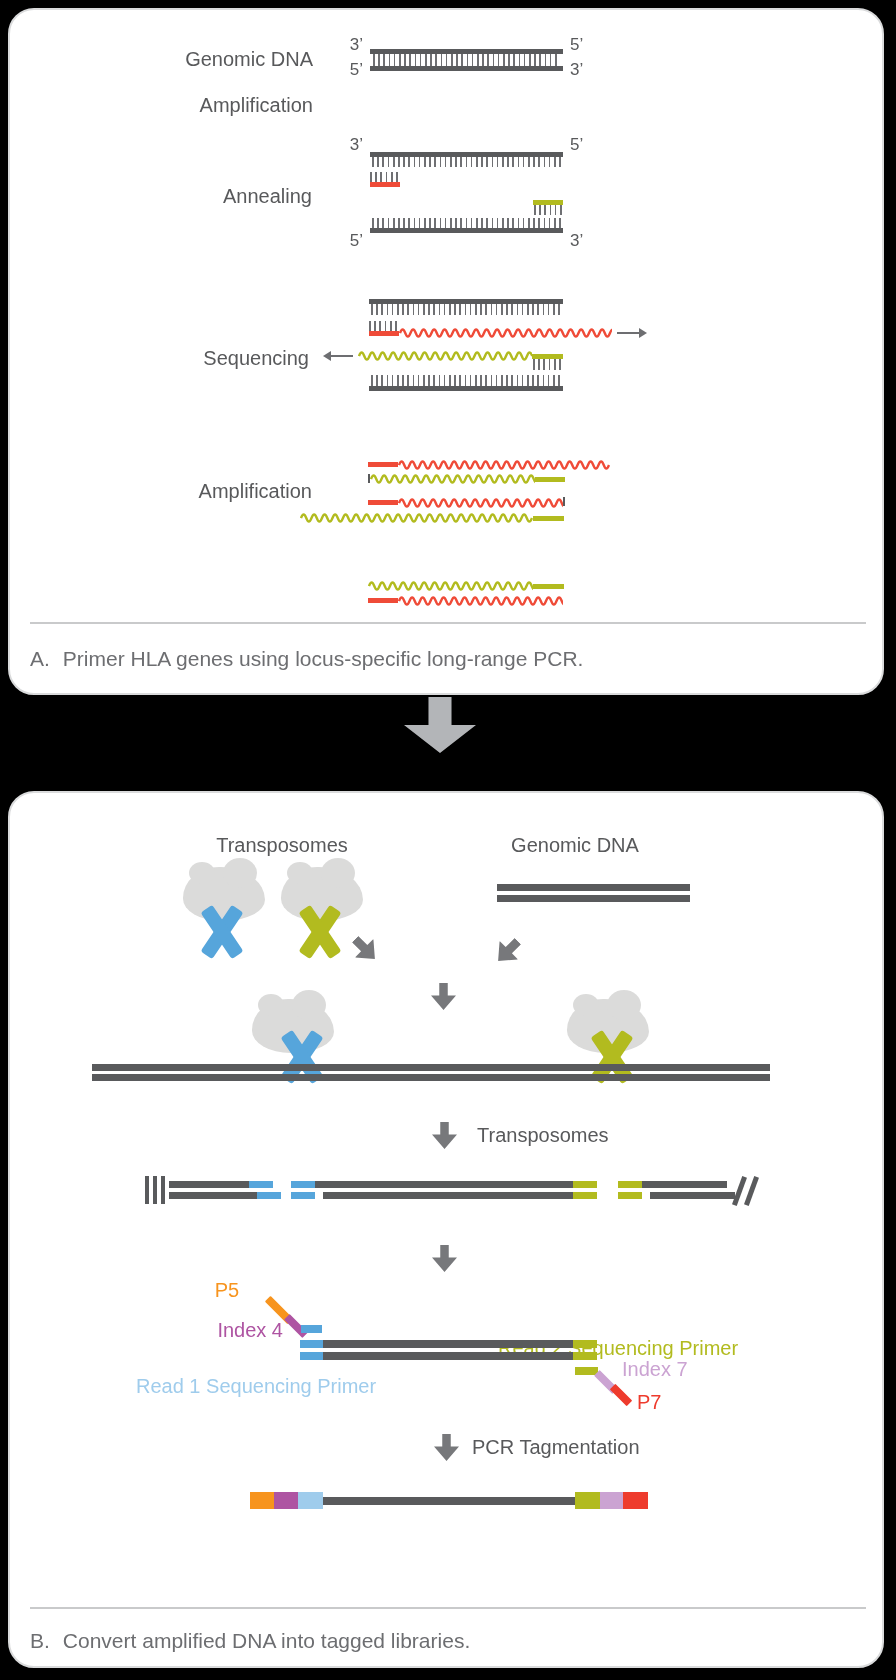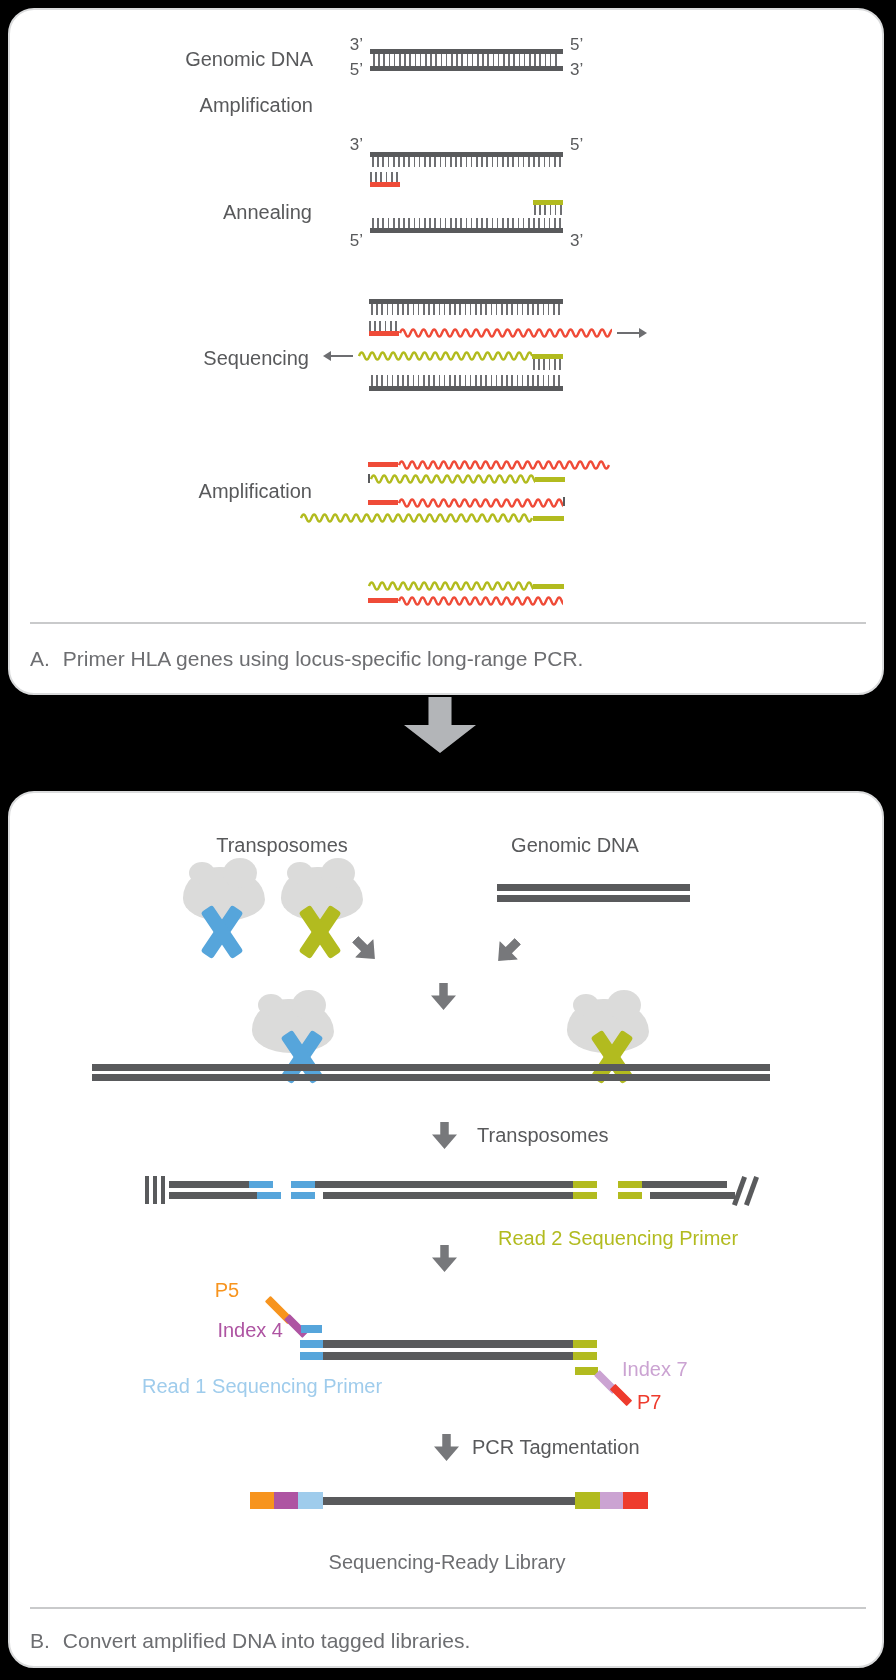--- a/index.html
+++ b/index.html
@@ -58,21 +58,21 @@
   <div class="prime" style="left:570px;top:60px;">3’</div>
 
   <div class="lbl lbl-r" style="left:93px;top:93px;width:220px;">Amplification</div>
 
   <div class="prime" style="left:333px;top:135px;width:30px;text-align:right;">3’</div>
   <div class="prime" style="left:570px;top:135px;">5’</div>
   <div class="bar" style="left:370px;top:152px;width:193px;height:5px;"></div>
   <div class="teeth" style="left:372px;top:157px;width:189px;height:10px;"></div>
   <div class="teeth" style="left:370px;top:172px;width:29px;height:10px;"></div>
   <div class="blk" style="left:370px;top:182px;width:30px;height:5px;background:var(--red);"></div>
-  <div class="lbl lbl-r" style="left:93px;top:200px;width:219px;">Annealing</div>
+  <div class="lbl lbl-r" style="left:93px;top:184px;width:219px;">Annealing</div>
   <div class="blk" style="left:533px;top:200px;width:30px;height:5px;background:var(--olive);"></div>
   <div class="teeth" style="left:534px;top:205px;width:28px;height:10px;"></div>
   <div class="teeth" style="left:372px;top:218px;width:189px;height:10px;"></div>
   <div class="bar" style="left:370px;top:228px;width:193px;height:5px;"></div>
   <div class="prime" style="left:333px;top:231px;width:30px;text-align:right;">5’</div>
   <div class="prime" style="left:570px;top:231px;">3’</div>
 
   <div class="bar" style="left:369px;top:299px;width:194px;height:5px;"></div>
   <div class="teeth" style="left:371px;top:304px;width:190px;height:11px;"></div>
   <div class="teeth" style="left:369px;top:321px;width:29px;height:10px;"></div>
@@ -210,45 +210,44 @@
   <div class="smark" style="left:737px;top:1176px;"></div>
   <div class="smark" style="left:749px;top:1176px;"></div>
 
   <div class="arrow-down" style="left:432px;top:1245px;width:25px;height:27px;"></div>
 
   <div class="lbl" style="left:192px;top:1278px;width:70px;text-align:center;color:var(--orange);">P5</div>
   <div class="diagseg" style="left:263px;top:1306px;width:32px;background:var(--orange);"></div>
   <div class="diagseg" style="left:283px;top:1322px;width:26px;background:var(--magenta);"></div>
   <div class="lbl" style="left:163px;top:1318px;width:120px;text-align:right;color:var(--magenta);">Index 4</div>
   <div class="blk" style="left:301px;top:1325px;width:21px;height:8px;background:var(--blue);"></div>
-  <div class="lbl" style="left:498px;top:1226px;color:var(--olive);">Read 2 Sequencing Primer</div>
+  <div class="lbl" style="left:498px;top:1336px;color:var(--olive);">Read 2 Sequencing Primer</div>
   <div class="blk" style="left:300px;top:1340px;width:23px;height:8px;background:var(--blue);"></div>
   <div class="bar" style="left:323px;top:1340px;width:250px;height:8px;"></div>
   <div class="blk" style="left:573px;top:1340px;width:24px;height:8px;background:var(--olive);"></div>
   <div class="blk" style="left:300px;top:1352px;width:23px;height:8px;background:var(--blue);"></div>
   <div class="bar" style="left:323px;top:1352px;width:250px;height:8px;"></div>
   <div class="blk" style="left:573px;top:1352px;width:24px;height:8px;background:var(--olive);"></div>
   <div class="blk" style="left:575px;top:1367px;width:23px;height:8px;background:var(--olive);"></div>
   <div class="diagseg" style="left:593px;top:1378px;width:26px;background:var(--lilac);"></div>
   <div class="diagseg" style="left:609px;top:1391px;width:24px;background:var(--p7red);"></div>
   <div class="lbl" style="left:622px;top:1357px;color:var(--lilac);">Index 7</div>
   <div class="lbl" style="left:637px;top:1390px;color:var(--p7red);">P7</div>
-  <div class="lbl" style="left:142px;top:1374px;color:var(--lightblue);text-align:right;">Read 1 Sequencing Primer</div>
+  <div class="lbl" style="left:136px;top:1374px;color:var(--lightblue);text-align:right;">Read 1 Sequencing Primer</div>
 
   <div class="arrow-down" style="left:434px;top:1434px;width:25px;height:27px;"></div>
   <div class="lbl" style="left:472px;top:1435px;">PCR Tagmentation</div>
 
   <div class="blk" style="left:250px;top:1492px;width:24px;height:17px;background:var(--orange);"></div>
   <div class="blk" style="left:274px;top:1492px;width:24px;height:17px;background:var(--magenta);"></div>
   <div class="blk" style="left:298px;top:1492px;width:25px;height:17px;background:var(--lightblue);"></div>
   <div class="bar" style="left:323px;top:1497px;width:252px;height:8px;"></div>
   <div class="blk" style="left:575px;top:1492px;width:25px;height:17px;background:var(--olive);"></div>
   <div class="blk" style="left:600px;top:1492px;width:23px;height:17px;background:var(--lilac);"></div>
   <div class="blk" style="left:623px;top:1492px;width:25px;height:17px;background:var(--p7red);"></div>
-  <div class="lbl" style="left:297px;top:1550px;width:300px;text-align:center;color:var(--caption);">Sequencing-Ready Library</div>
 
   <div class="divider" style="left:30px;top:1607px;width:836px;"></div>
   <div class="caption" style="left:30px;top:1628px;">
     <span class="pfx">B.</span>
     <span class="txt">Convert amplified DNA into tagged libraries.</span>
   </div>
 
 </div>
 
 </body></html>

